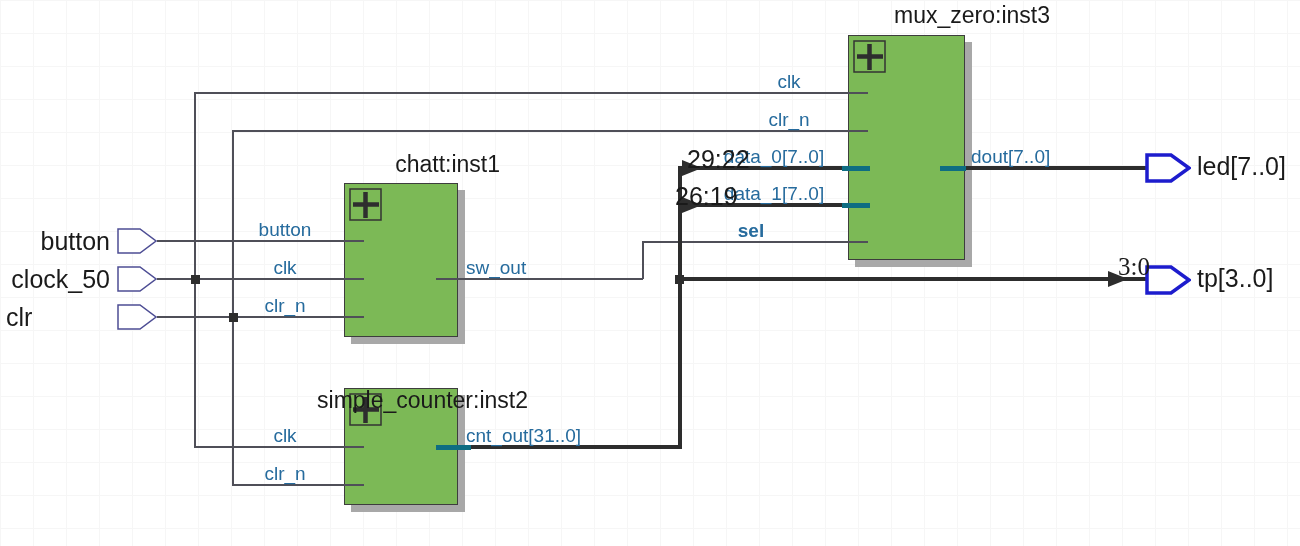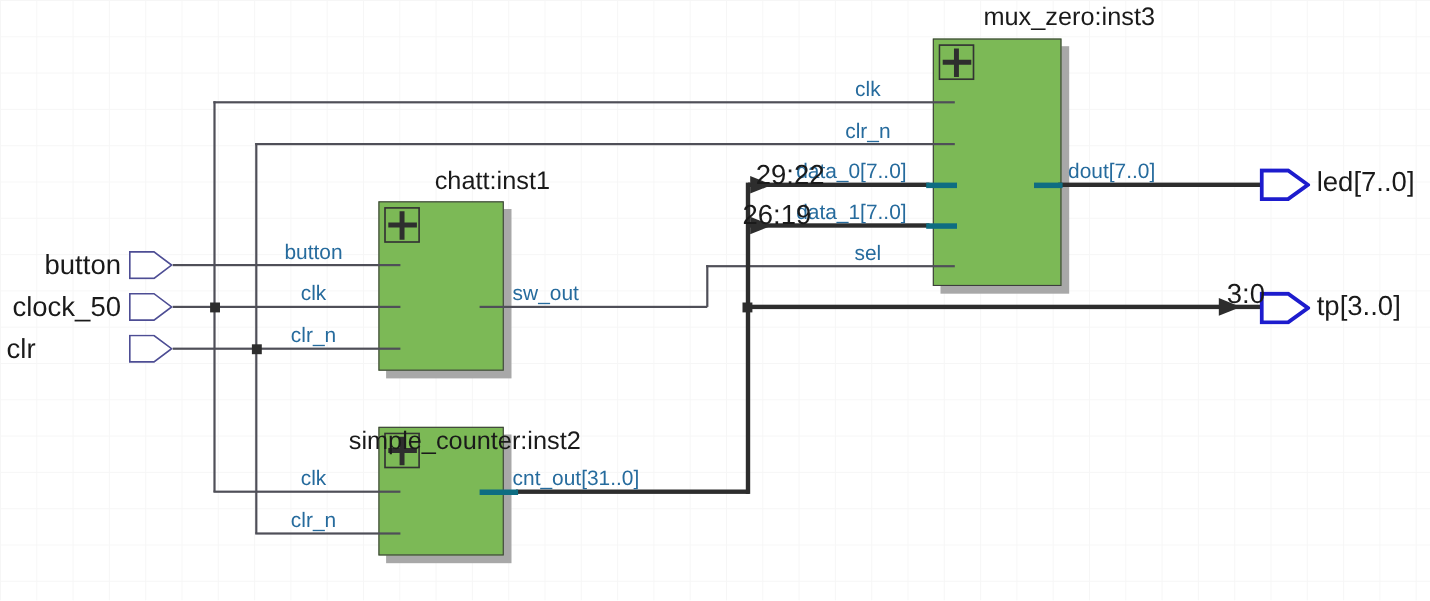--- a/index.html
+++ b/index.html
@@ -102,26 +102,26 @@
   <div class="plabel" style="left:466px;top:257px;">sw_out</div>
 
   <div class="plabel r" style="left:230px;top:425px;width:110px;">clk</div>
   <div class="plabel r" style="left:230px;top:463px;width:110px;">clr_n</div>
   <div class="plabel" style="left:466px;top:425px;">cnt_out[31..0]</div>
 
   <div class="plabel r" style="left:734px;top:71px;width:110px;">clk</div>
   <div class="plabel r" style="left:734px;top:109px;width:110px;">clr_n</div>
   <div class="plabel r" style="left:704px;top:146px;width:140px;">data_0[7..0]</div>
   <div class="plabel r" style="left:704px;top:183px;width:140px;">data_1[7..0]</div>
-  <div class="plabel r" style="left:734px;top:220px;width:110px;">sel</div>
+  <div class="plabel r" style="left:696px;top:220px;width:110px;font-weight:bold;">sel</div>
   <div class="plabel" style="left:971px;top:146px;">dout[7..0]</div>
 
   <div class="slice r" style="left:687px;top:145px;width:60px;text-align:right;">29:22</div>
   <div class="slice r" style="left:675px;top:182px;width:60px;text-align:center;">26:19</div>
-  <div class="slice r" style="left:1112px;top:253px;width:38px;text-align:right;">3:0</div>
+  <div class="slice r" style="left:1112px;top:253px;width:38px;text-align:right;font-family:Liberation Serif, serif;">3:0</div>
 
   <div class="pin-label r" style="left:10px;top:227px;width:100px;text-align:right;">button</div>
   <div class="pin" style="left:117px;top:228px;">
     <svg width="40" height="26" viewBox="0 0 40 26">
       <path d="M1,1 H23 L39,13 L23,25 H1 Z" fill="#ffffff" stroke="#4d4d94" stroke-width="1.5"></path>
     </svg>
   </div>
 
   <div class="pin-label r" style="left:0px;top:265px;width:110px;text-align:right;">clock_50</div>
   <div class="pin" style="left:117px;top:266px;">

